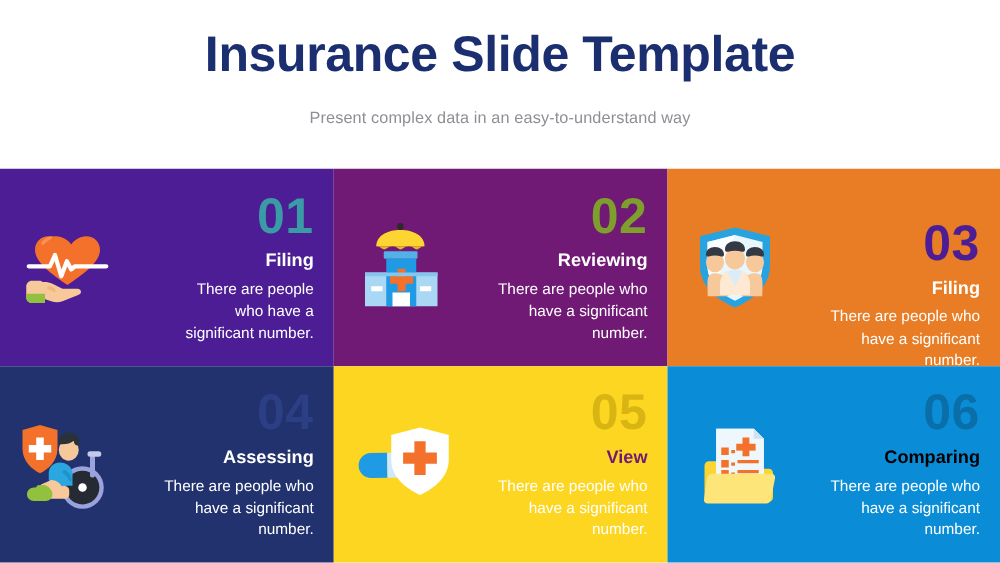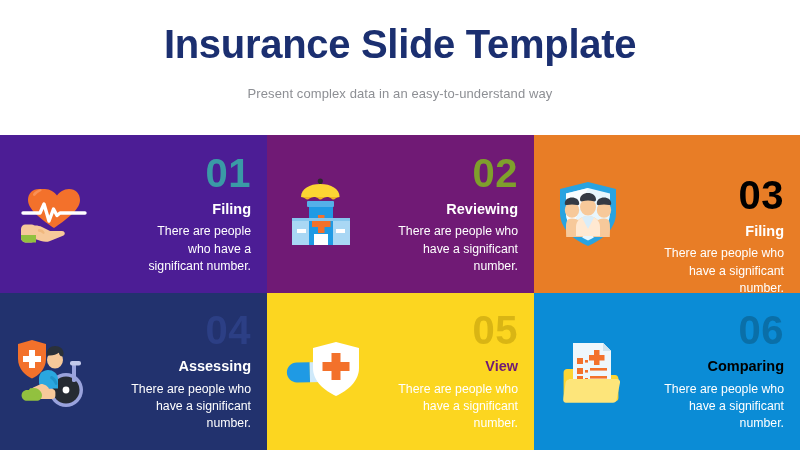--- a/index.html
+++ b/index.html
@@ -174,21 +174,21 @@
           <path d="M13.8 26.5c0-3.7 3.2-6 7.2-6s7.2 2.3 7.2 6c0 1.3-.9 2-2.2 1.6-3-.9-7-.9-10 0-1.3.4-2.2-.3-2.2-1.6z" fill="#343a44"></path>
           <path d="M21 41.5c6.7 0 10.8 4.5 10.8 9.9v8.6H15.2c-.1-3.6-.2-5.7-.2-8.6 0-5.4 0-9.9 6-9.9z" fill="#f7c99a"></path>
           <ellipse cx="53" cy="33" rx="7.2" ry="7.8" fill="#f7c99a"></ellipse>
           <path d="M45.8 26.5c0-3.7 3.2-6 7.2-6s7.2 2.3 7.2 6c0 1.3-.9 2-2.2 1.6-3-.9-7-.9-10 0-1.3.4-2.2-.3-2.2-1.6z" fill="#343a44"></path>
           <path d="M53 41.5c6 0 6 4.5 6 9.9 0 2.9-.1 5-.2 8.6H42.2v-8.6c0-5.4 4.1-9.9 10.8-9.9z" fill="#f7c99a"></path>
           <path d="M37 39c7.4 0 12 5 12 11v9H25v-9c0-6 4.6-11 12-11z" fill="#ffe9d2"></path>
           <path d="M31 40.5 37 52l6-11.5c-1.8-1-3.8-1.5-6-1.5s-4.2.5-6 1.5z" fill="#d9edf9"></path>
         </svg>
       </div>
       <div class="cell-body">
-        <div class="cell-number" style="color: #000000; margin-top: 44px;">03</div>
+        <div class="cell-number" style="color: #4c1d95; margin-top: 44px;">03</div>
         <div class="cell-heading" style="color: rgb(255, 255, 255);">Filing</div>
         <div class="cell-desc" style="color: rgb(255, 255, 255);">There are people who have a significant number.</div>
       </div>
     </div>
 
     <div class="cell" style="background: rgb(34, 50, 110);">
       <div class="cell-icon">
         <svg width="80" height="80" viewBox="0 0 80 80">
           <path d="M18 8 4 12v15c0 10 7.6 16.6 14 19.6 6.4-3 14-9.6 14-19.6V12z" fill="#f3712b"></path>
           <rect x="15" y="18" width="6" height="18" fill="#ffffff"></rect>

